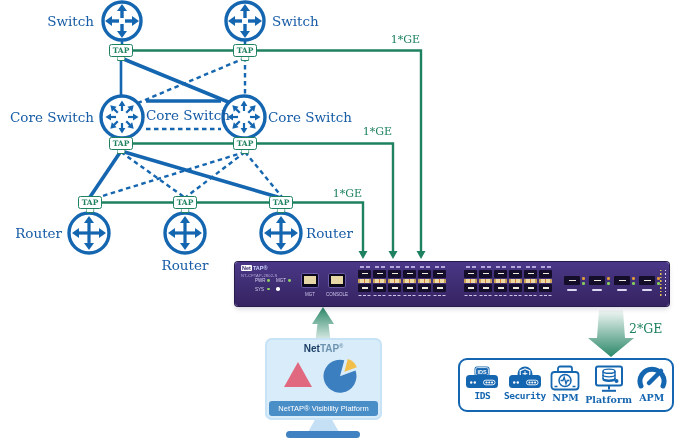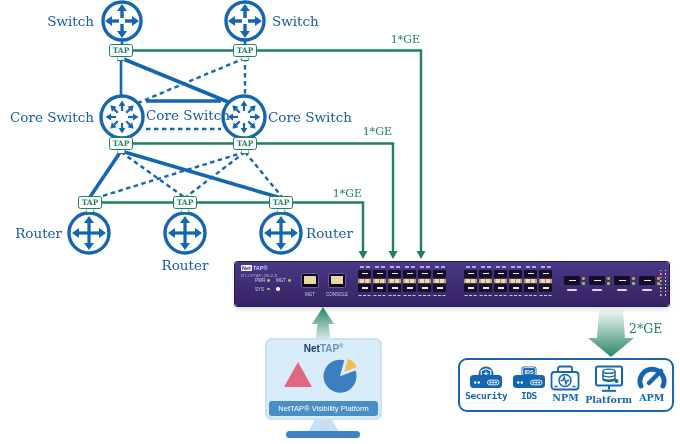--- a/index.html
+++ b/index.html
@@ -387,53 +387,53 @@
       </svg>
       <div class="scr-bar">NetTAP® Visibility Platform</div>
     </div>
     <div class="stand"></div>
     <div class="base"></div>
   </div>
 
   <div class="tools">
     <div class="tool">
       <svg width="34" height="24" viewBox="0 0 34 24" fill="#1566b0">
+        <rect x="9.5" y="1.5" width="15" height="10" rx="2.5"></rect>
+        <rect x="10.6" y="2.6" width="12.8" height="7.8" rx="1.8" fill="none" stroke="#fff" stroke-width="0.8"></rect>
+        <text x="17" y="8.8" text-anchor="middle" font-size="5.5" font-weight="bold" fill="#fff" font-family="Liberation Sans, sans-serif">IDS</text>
+        <rect x="1" y="10" width="32" height="13" rx="3.5"></rect>
+        <g fill="#fff">
+            <circle cx="6.2" cy="17.5" r="1.2"></circle>
+            <circle cx="9.8" cy="17.5" r="1.2"></circle>
+          <rect x="18.5" y="15.2" width="11.5" height="4.6" rx="2.3" fill="none" stroke="#fff" stroke-width="0.9"></rect>
+          <circle cx="21.5" cy="17.5" r="1.1"></circle>
+            <circle cx="24.3" cy="17.5" r="1.1"></circle>
+            <circle cx="27.1" cy="17.5" r="1.1"></circle>
+          </g>
+      </svg>
+      <span class="tlbl mono">IDS</span>
+    </div>
+    <div class="tool">
+      <svg width="34" height="24" viewBox="0 0 34 24" fill="#1566b0">
         <circle cx="17" cy="9" r="7.5"></circle>
         <path d="M17,3.8 l4.8,1.9 v3.4 q0,3.7 -4.8,5.4 q-4.8,-1.7 -4.8,-5.4 v-3.4 z" fill="none" stroke="#fff" stroke-width="1.1"></path>
         <path d="M17,6.2 v5 M14.6,8.7 h4.8" stroke="#fff" stroke-width="1" fill="none"></path>
         <rect x="1" y="10" width="32" height="13" rx="3.5"></rect>
         <g fill="#fff">
             <circle cx="6.2" cy="17.5" r="1.2"></circle>
             <circle cx="9.8" cy="17.5" r="1.2"></circle>
           <rect x="18.5" y="15.2" width="11.5" height="4.6" rx="2.3" fill="none" stroke="#fff" stroke-width="0.9"></rect>
           <circle cx="21.5" cy="17.5" r="1.1"></circle>
             <circle cx="24.3" cy="17.5" r="1.1"></circle>
             <circle cx="27.1" cy="17.5" r="1.1"></circle>
           </g>
       </svg>
       <span class="tlbl mono">Security</span>
     </div>
     <div class="tool">
-      <svg width="34" height="24" viewBox="0 0 34 24" fill="#1566b0">
-        <rect x="9.5" y="1.5" width="15" height="10" rx="2.5"></rect>
-        <rect x="10.6" y="2.6" width="12.8" height="7.8" rx="1.8" fill="none" stroke="#fff" stroke-width="0.8"></rect>
-        <text x="17" y="8.8" text-anchor="middle" font-size="5.5" font-weight="bold" fill="#fff" font-family="Liberation Sans, sans-serif">IDS</text>
-        <rect x="1" y="10" width="32" height="13" rx="3.5"></rect>
-        <g fill="#fff">
-            <circle cx="6.2" cy="17.5" r="1.2"></circle>
-            <circle cx="9.8" cy="17.5" r="1.2"></circle>
-          <rect x="18.5" y="15.2" width="11.5" height="4.6" rx="2.3" fill="none" stroke="#fff" stroke-width="0.9"></rect>
-          <circle cx="21.5" cy="17.5" r="1.1"></circle>
-            <circle cx="24.3" cy="17.5" r="1.1"></circle>
-            <circle cx="27.1" cy="17.5" r="1.1"></circle>
-          </g>
-      </svg>
-      <span class="tlbl mono">IDS</span>
-    </div>
-    <div class="tool">
       <svg width="30" height="26" viewBox="0 0 30 26" fill="none" stroke="#1566b0">
         <rect x="8" y="1.5" width="14" height="8" rx="2" stroke-width="1.8"></rect>
         <rect x="1.5" y="7" width="27" height="17.5" rx="3" stroke-width="1.8" fill="#fff"></rect>
         <circle cx="15" cy="15.5" r="6" stroke-width="1.5"></circle>
         <polyline points="10.5,15.5 13,15.5 14.2,12.2 16,18.8 17.2,15.5 19.5,15.5" stroke-width="1.3"></polyline>
         <line x1="4.5" y1="21.5" x2="7.5" y2="21.5" stroke-width="1.5"></line>
         <line x1="22.5" y1="21.5" x2="25.5" y2="21.5" stroke-width="1.5"></line>
       </svg>
       <span class="tlbl">NPM</span>
     </div>

